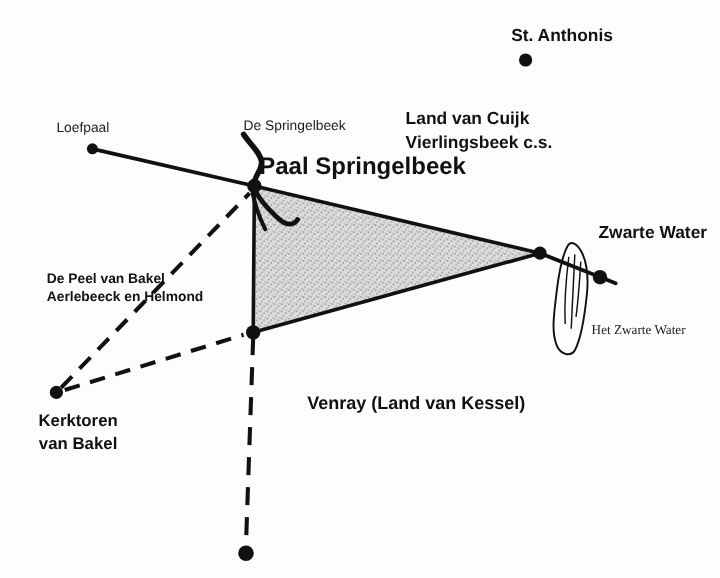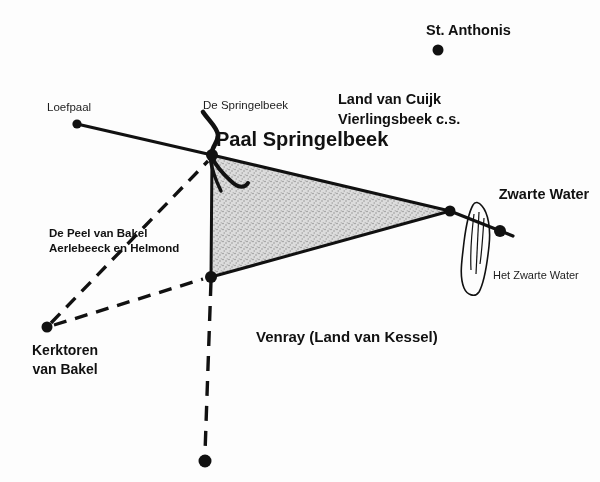--- a/index.html
+++ b/index.html
@@ -15,22 +15,22 @@
   .lbl{position:absolute;white-space:nowrap;}
   .b{font-weight:700;}
   .r{font-weight:400;color:#1d1d1d;}
 
   .st-anthonis      {left:426px;top:22px;font-size:14.5px;}
   .land-van-cuijk   {left:338px;top:89px;font-size:14.5px;line-height:20px;}
   .loefpaal         {left:47px;top:101px;font-size:11.5px;text-align:center;}
   .de-springelbeek  {left:203px;top:99px;font-size:11.5px;}
   .paal-springelbeek{left:216px;top:128px;font-size:20px;}
   .zwarte-water     {left:456px;top:184px;width:104px;font-size:14.5px;line-height:21px;text-align:center;margin-left:36px;}
-  .het-zwarte-water {left:493px;top:269px;font-size:11px;}
-  .de-peel          {left:49px;top:226px;font-size:11.5px;line-height:15px;}
+  .het-zwarte-water {left:493px;top:269px;font-size:11px;font-family:Liberation Serif, serif;}
+  .de-peel          {left:39px;top:226px;font-size:11.5px;line-height:15px;}
   .kerktoren        {left:32px;top:341px;font-size:14px;line-height:19px;text-align:center;}
   .venray           {left:256px;top:328px;font-size:15px;}
   .langerijserpaal  {left:227px;top:433px;font-size:14px;}
 </style>
 </head>
 <body>
 
 <div class="map">
 
   <svg width="600" height="482" viewBox="0 0 600 482">

